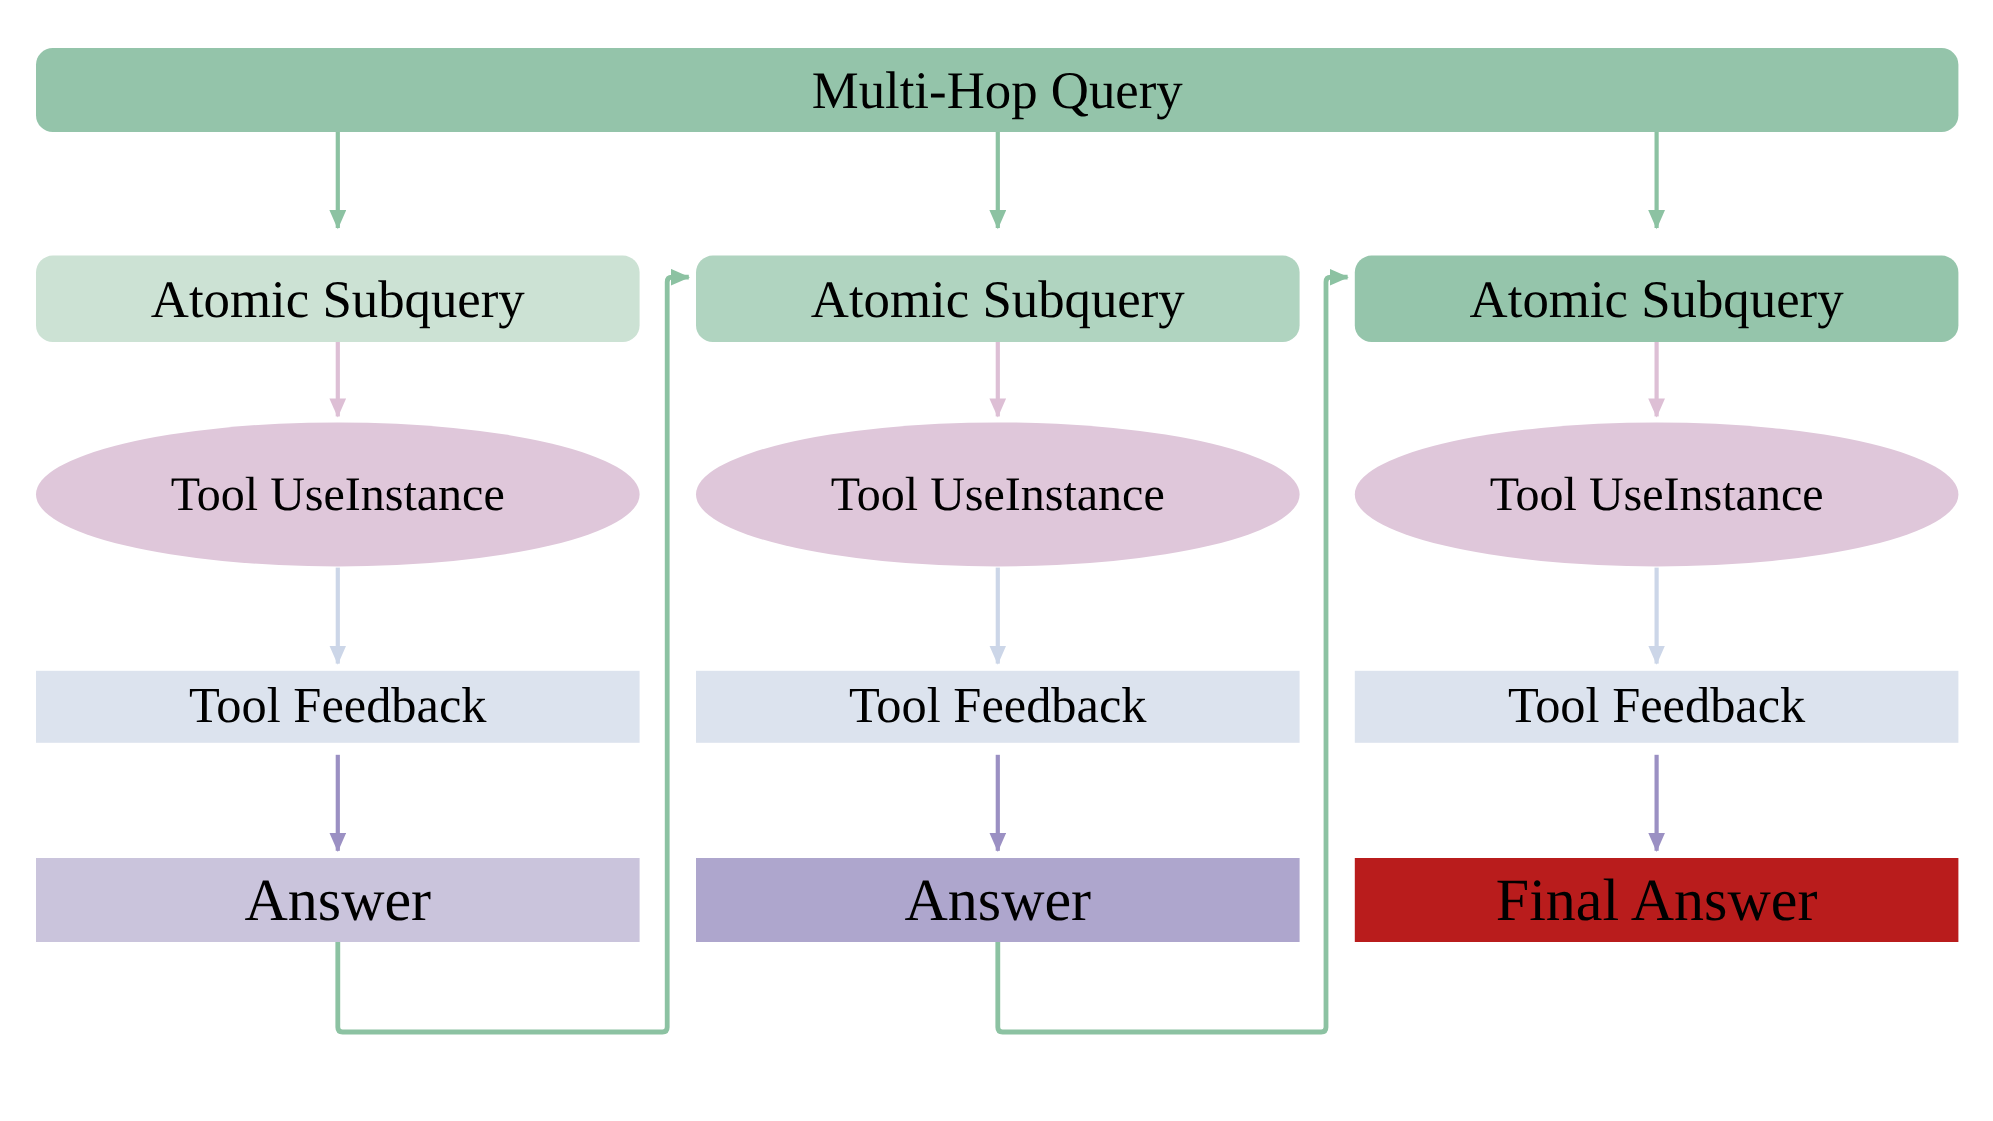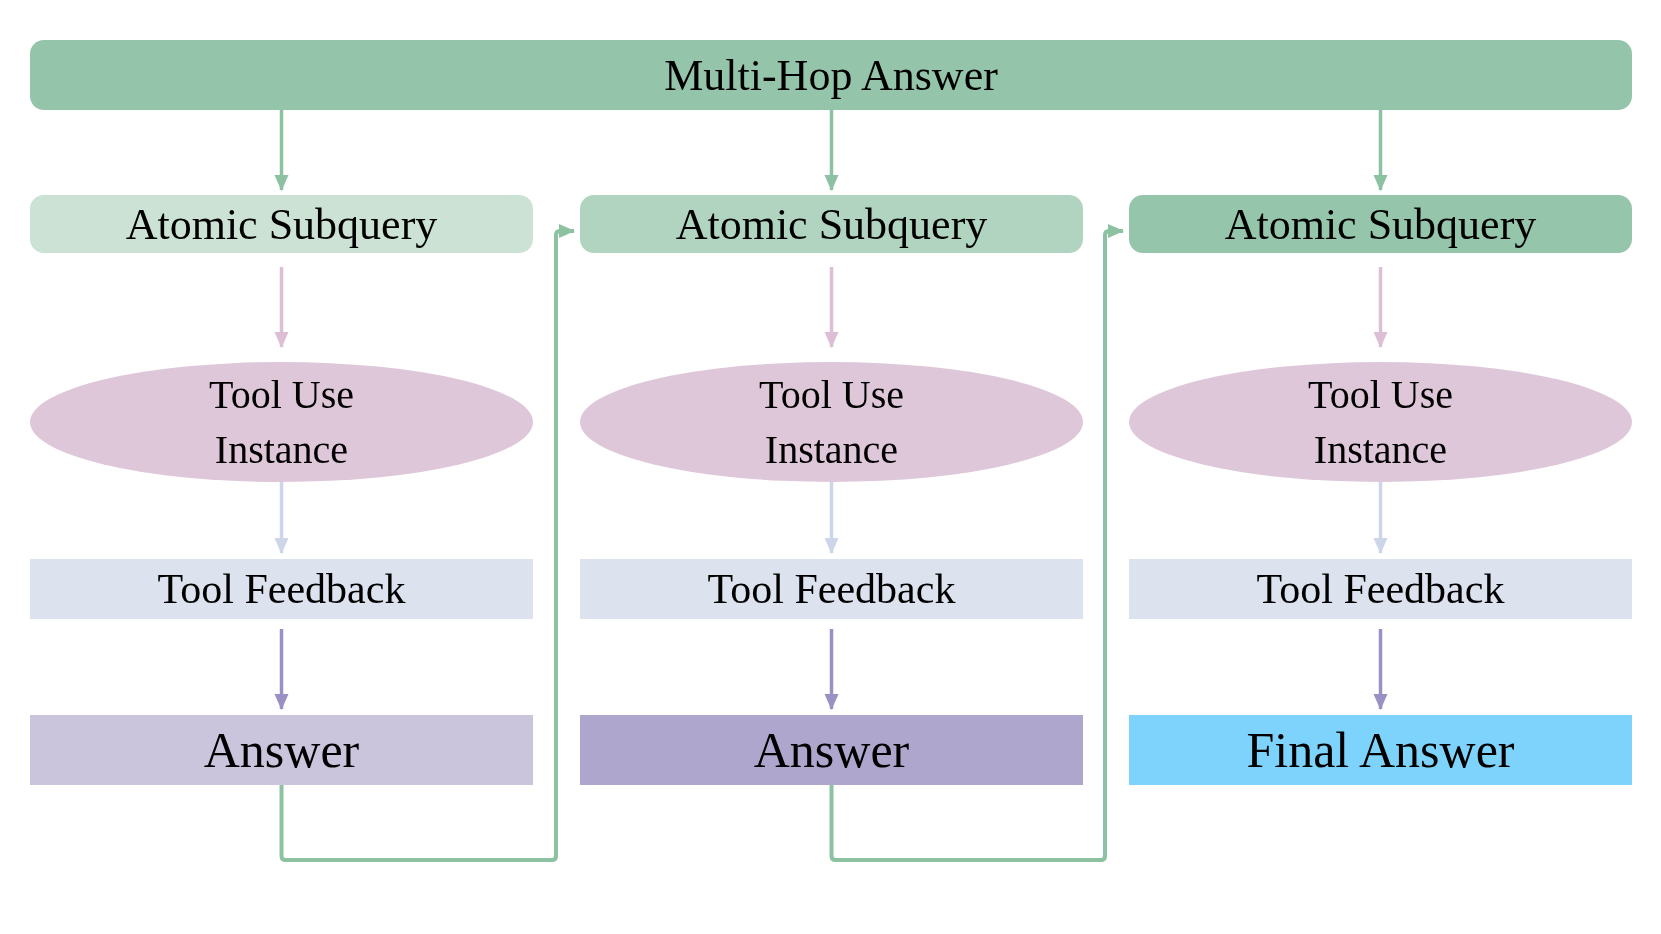--- a/index.html
+++ b/index.html
@@ -26,22 +26,22 @@
     width: 1602px; height: 70px;
     border-radius: 14px;
     font-size: 44px;
   }
   
   .col-1 { left: 30px; }
   .col-2 { left: 580px; }
   .col-3 { left: 1129px; }
   .colbox { width: 503px; }
   
-  .row-subquery { top: 195px; height: 58px; border-radius: 14px; font-size: 44px; }
-  .row-tooluse  { top: 362px; height: 120px; border-radius: 50%; font-size: 40px; line-height: 1.38; flex-direction: column; }
+  .row-subquery { top: 213px; height: 72px; border-radius: 14px; font-size: 44px; }
+  .row-tooluse  { top: 352px; height: 120px; border-radius: 50%; font-size: 40px; line-height: 1.38; }
   .row-feedback { top: 559px; height: 60px; font-size: 42px; }
   .row-answer   { top: 715px; height: 70px; font-size: 50px; }
   .tooluse-line { display: block; }
   #arrows {
     position: absolute;
     left: 0; top: 0;
     pointer-events: none;
   }
   #arrows path.link { fill: none; }
 </style>
@@ -80,21 +80,21 @@
 
     <path class="link" d="M281.5,629 L281.5,709" stroke-width="3.5" marker-end="url(#mk-purple)" stroke="#9b90c3"></path>
     <path class="link" d="M831.5,629 L831.5,709" stroke-width="3.5" marker-end="url(#mk-purple)" stroke="#9b90c3"></path>
     <path class="link" d="M1380.5,629 L1380.5,709" stroke-width="3.5" marker-end="url(#mk-purple)" stroke="#9b90c3"></path>
 
     <path class="link" d="M281.5,785 L281.5,856 Q281.5,860 285.5,860 L552,860 Q556,860 556,856 L556,235 Q556,231 560,231 L574,231" stroke-width="4" marker-end="url(#mk-green)" stroke="#8cc2a2"></path>
     <path class="link" d="M831.5,785 L831.5,856 Q831.5,860 835.5,860 L1101,860 Q1105,860 1105,856 L1105,235 Q1105,231 1109,231 L1123,231" stroke-width="4" marker-end="url(#mk-green)" stroke="#8cc2a2"></path>
   </svg>
 
   <div class="node query-bar" style="background-color: rgb(148, 196, 170);">
-    <span>Multi-Hop Answer</span>
+    <span>Multi-Hop Query</span>
   </div>
 
   <div class="node colbox col-1 row-subquery" style="background-color: rgb(204, 226, 212);">
     <span>Atomic Subquery</span>
   </div>
   <div class="node colbox col-1 row-tooluse" style="background-color: rgb(223, 199, 218);">
     <span class="tooluse-line">Tool Use</span>
     <span class="tooluse-line">Instance</span>
   </div>
   <div class="node colbox col-1 row-feedback" style="background-color: rgb(220, 227, 238);">
@@ -121,17 +121,17 @@
   <div class="node colbox col-3 row-subquery" style="background-color: rgb(149, 197, 171);">
     <span>Atomic Subquery</span>
   </div>
   <div class="node colbox col-3 row-tooluse" style="background-color: rgb(223, 199, 218);">
     <span class="tooluse-line">Tool Use</span>
     <span class="tooluse-line">Instance</span>
   </div>
   <div class="node colbox col-3 row-feedback" style="background-color: rgb(220, 227, 238);">
     <span>Tool Feedback</span>
   </div>
-  <div class="node colbox col-3 row-answer" style="background-color: #7dd3fc;">
+  <div class="node colbox col-3 row-answer" style="background-color: #b91c1c;">
     <span>Final Answer</span>
   </div>
 
 </div>
 
 </body></html>

